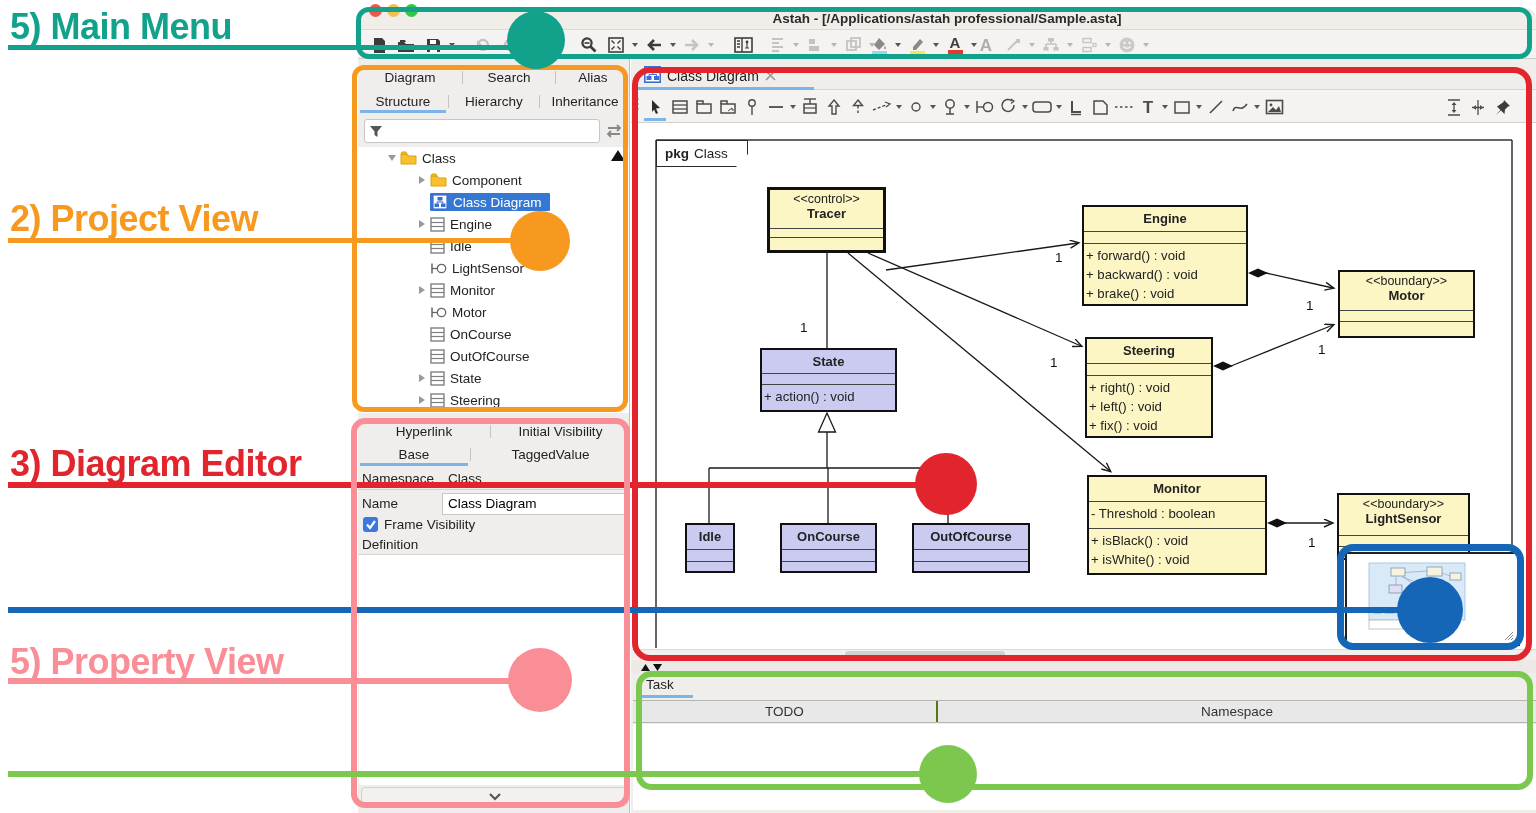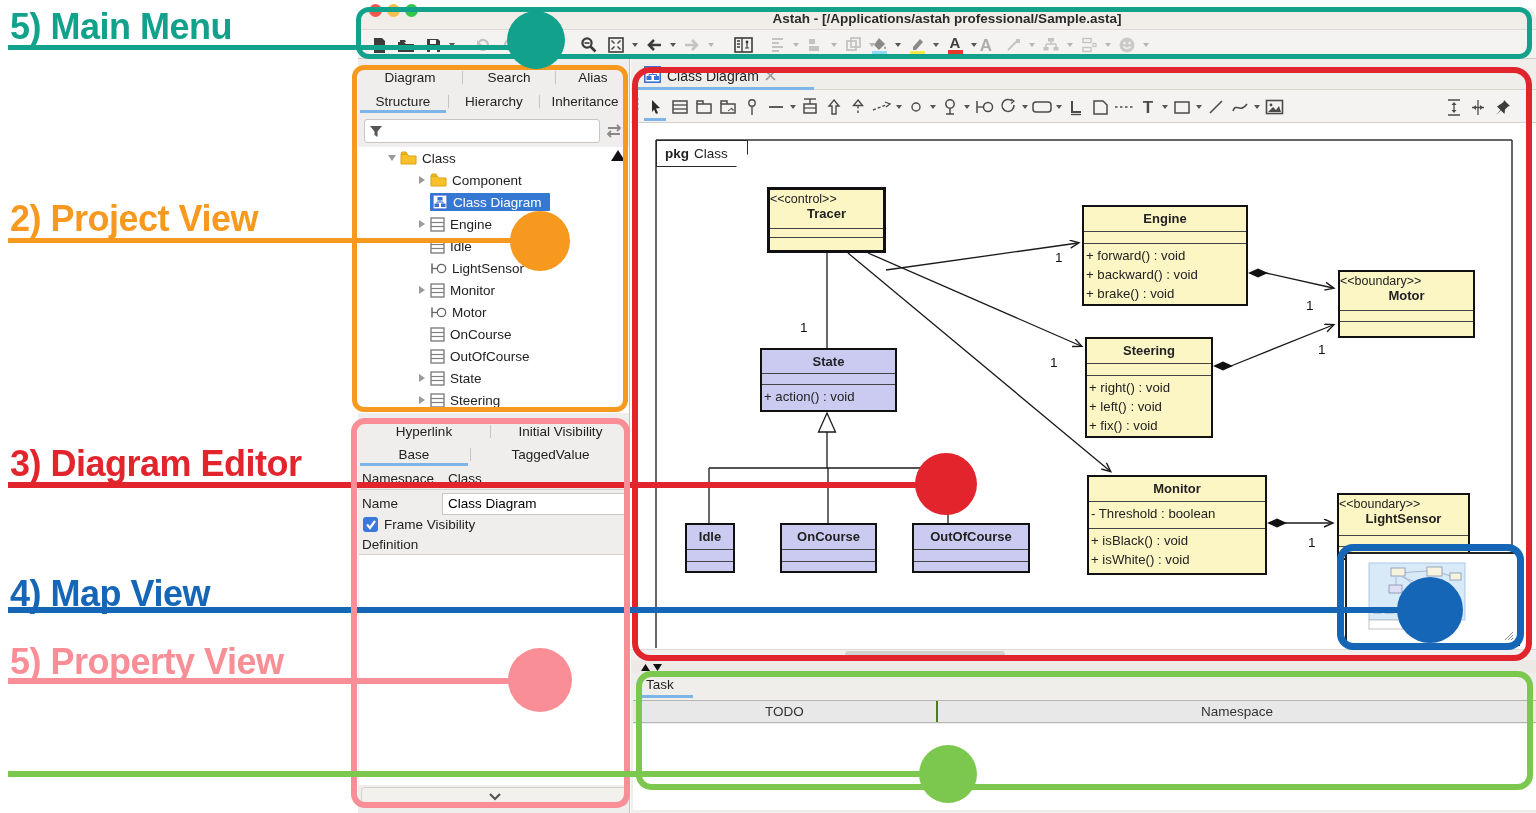--- a/index.html
+++ b/index.html
@@ -47,21 +47,21 @@
 #dtab{left:638px;top:63px;height:26px;display:flex;align-items:center;gap:6px;padding:0 6px;font-size:14px;color:#222}
 #dtab-underline{left:636px;top:87px;width:178px;height:3px;background:#7CB5E8}
 #dtoolbar{left:631px;top:90px;width:905px;height:33px;background:#F5F3F1;border-bottom:1px solid #D2CFCC}
 .dtools{display:flex;align-items:center;gap:4px;top:96px;height:22px}
 .dt{display:inline-flex;align-items:center;justify-content:center;width:20px;height:20px}
 #cursor-underline{left:644px;top:118px;width:22px;height:3px;background:#7CB5E8}
 #canvas{left:631px;top:123px;width:905px;height:526px;background:#fff}
 #frame-label{left:656px;top:140px;width:92px;height:27px;background:#fff;border:1.5px solid #2a2a2a;display:flex;align-items:center;padding-left:8px;font-size:13.5px;gap:5px;clip-path:polygon(0 0,100% 0,100% 52%,87% 100%,0 100%);z-index:2}
 .uml{border:2px solid #111;background:#FCF6C5;z-index:2;display:flex;flex-direction:column}
 .uml .nm{font-weight:bold;font-size:13px;text-align:center}
-.uml .st{font-size:12.5px;text-align:left}
+.uml .st{font-size:12.5px;text-align:center}
 .cmp{border-top:1px solid #444}
 .ops{font-size:13.2px;line-height:19px;padding:2px 4px 0 2px;white-space:nowrap}
 .purple{background:#CBCBF2}
 .mult{position:absolute;font-size:13.5px;color:#111;z-index:2}
 #hscroll{left:631px;top:649px;width:905px;height:11px;background:#F2F0EE;border-top:1px solid #DCD9D6}
 #hthumb{left:845px;top:651px;width:160px;height:7px;background:#D2D0CE;border-radius:4px}
 #splitter{left:631px;top:660px;width:905px;height:13px;background:#ECE9E6}
 .dot{width:3px;height:3px;border-radius:50%;background:#9a9a9a;display:inline-block;margin:0 1px}
 
 #map-panel{left:1345px;top:552px;width:175px;height:94px;background:#fff;border:2px solid #222;z-index:3}
@@ -867,21 +867,20 @@
   <div class="abs ann-label c-orange" style="left:10px;top:198px">2) Project View</div>
   <div class="abs ann-line b-orange" style="left:8px;top:238px;width:535px;height:5px"></div>
   <div class="abs ann-rect r-orange" style="left:352px;top:65px;width:276px;height:347px;border-radius:12px"></div>
   <div class="abs ann-circle b-orange" style="left:510px;top:211px;width:60px;height:60px"></div>
 
   <div class="abs ann-label c-red" style="left:10px;top:443px">3) Diagram Editor</div>
   <div class="abs ann-line b-red" style="left:8px;top:482px;width:940px;height:5.5px"></div>
   <div class="abs ann-rect r-red" style="left:632px;top:67px;width:900px;height:594px;border-radius:18px"></div>
   <div class="abs ann-circle b-red" style="left:915px;top:453px;width:62px;height:62px"></div>
 
-  <div class="abs ann-label c-blue" style="left:10px;top:573px">4) Map View</div>
   <div class="abs ann-line b-blue" style="left:8px;top:607px;width:1424px;height:6px"></div>
   <div class="abs ann-rect r-blue" style="left:1337px;top:544px;width:187px;height:106px;border-radius:16px"></div>
   <div class="abs ann-circle b-blue" style="left:1397px;top:577px;width:66px;height:66px"></div>
 
   <div class="abs ann-label c-pink" style="left:10px;top:641px">5) Property View</div>
   <div class="abs ann-line b-pink" style="left:8px;top:678px;width:534px;height:5.5px"></div>
   <div class="abs ann-rect r-pink" style="left:351px;top:418px;width:279px;height:390px;border-radius:14px"></div>
   <div class="abs ann-circle b-pink" style="left:508px;top:648px;width:64px;height:64px"></div>
 
   <div class="abs ann-line b-green" style="left:8px;top:771px;width:942px;height:5.5px"></div>

